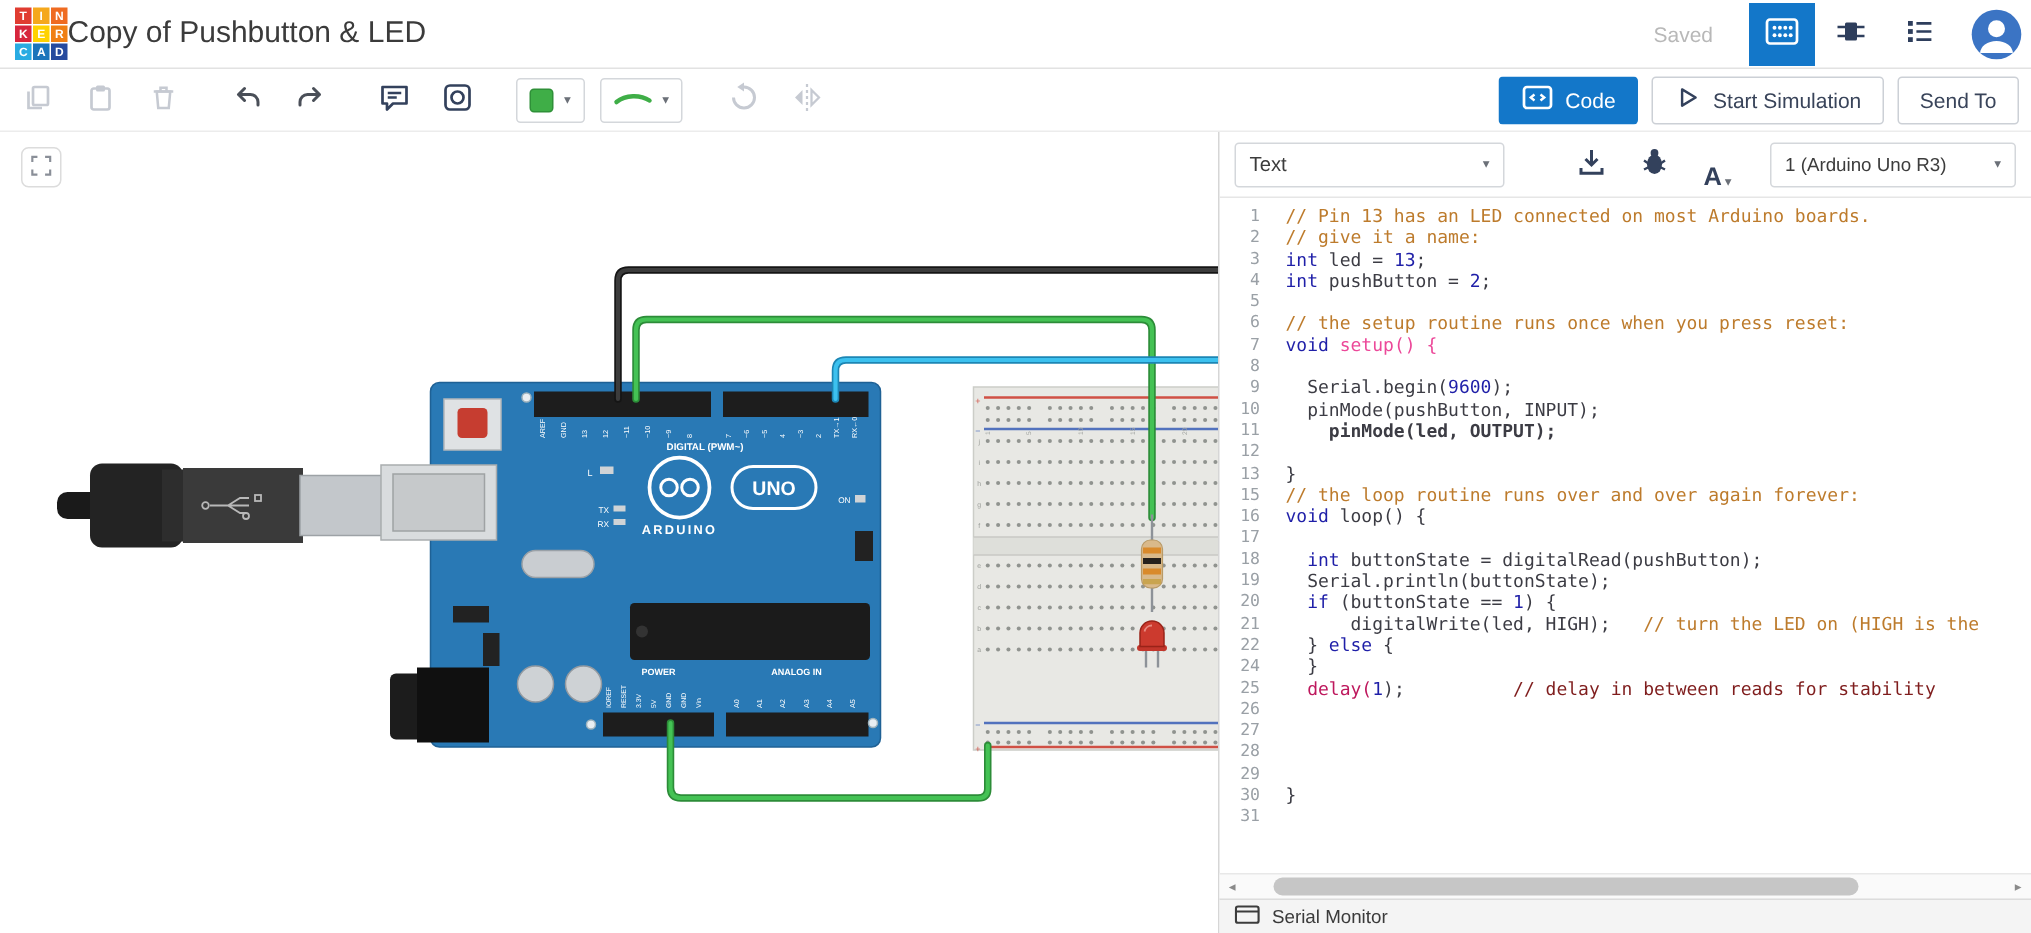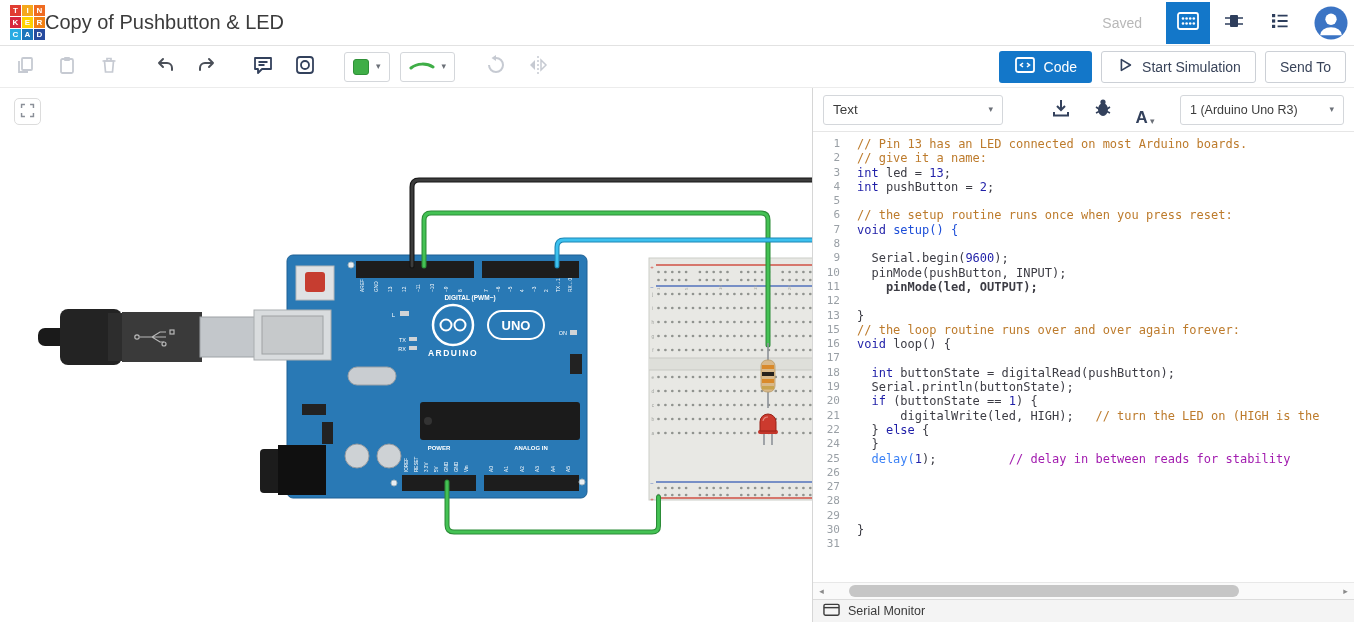--- a/index.html
+++ b/index.html
@@ -720,37 +720,37 @@
       </button>
     </div>
 
     <div class="code-body" id="code-lines">
         <div class="code-line"><span class="ln">1</span><span class="code-text"><span style="color: rgb(189, 123, 44);">// Pin 13 has an LED connected on most Arduino boards.</span></span></div>
         <div class="code-line"><span class="ln">2</span><span class="code-text"><span style="color: rgb(189, 123, 44);">// give it a name:</span></span></div>
         <div class="code-line"><span class="ln">3</span><span class="code-text"><span style="color: rgb(31, 31, 168);">int</span><span style="color: rgb(60, 60, 68);"> led = </span><span style="color: rgb(31, 31, 168);">13</span><span style="color: rgb(60, 60, 68);">;</span></span></div>
         <div class="code-line"><span class="ln">4</span><span class="code-text"><span style="color: rgb(31, 31, 168);">int</span><span style="color: rgb(60, 60, 68);"> pushButton = </span><span style="color: rgb(31, 31, 168);">2</span><span style="color: rgb(60, 60, 68);">;</span></span></div>
         <div class="code-line"><span class="ln">5</span><span class="code-text"></span></div>
         <div class="code-line"><span class="ln">6</span><span class="code-text"><span style="color: rgb(189, 123, 44);">// the setup routine runs once when you press reset:</span></span></div>
-        <div class="code-line"><span class="ln">7</span><span class="code-text"><span style="color: rgb(31, 31, 168);">void</span><span style="color: #1d4ed8;"> setup() {</span></span></div>
+        <div class="code-line"><span class="ln">7</span><span class="code-text"><span style="color: rgb(31, 31, 168);">void</span><span style="color: #ec4899;"> setup() {</span></span></div>
         <div class="code-line"><span class="ln">8</span><span class="code-text"></span></div>
         <div class="code-line"><span class="ln">9</span><span class="code-text"><span style="color: rgb(60, 60, 68);">  Serial.begin(</span><span style="color: rgb(31, 31, 168);">9600</span><span style="color: rgb(60, 60, 68);">);</span></span></div>
         <div class="code-line"><span class="ln">10</span><span class="code-text"><span style="color: rgb(60, 60, 68);">  pinMode(pushButton, INPUT);</span></span></div>
         <div class="code-line"><span class="ln">11</span><span class="code-text"><span style="color: rgb(60, 60, 68); font-weight: bold;">    pinMode(led, OUTPUT);</span></span></div>
         <div class="code-line"><span class="ln">12</span><span class="code-text"></span></div>
         <div class="code-line"><span class="ln">13</span><span class="code-text"><span style="color: rgb(60, 60, 68);">}</span></span></div>
         <div class="code-line"><span class="ln">15</span><span class="code-text"><span style="color: rgb(189, 123, 44);">// the loop routine runs over and over again forever:</span></span></div>
         <div class="code-line"><span class="ln">16</span><span class="code-text"><span style="color: rgb(31, 31, 168);">void</span><span style="color: rgb(60, 60, 68);"> loop() {</span></span></div>
         <div class="code-line"><span class="ln">17</span><span class="code-text"></span></div>
         <div class="code-line"><span class="ln">18</span><span class="code-text"><span style="color: rgb(60, 60, 68);">  </span><span style="color: rgb(31, 31, 168);">int</span><span style="color: rgb(60, 60, 68);"> buttonState = digitalRead(pushButton);</span></span></div>
         <div class="code-line"><span class="ln">19</span><span class="code-text"><span style="color: rgb(60, 60, 68);">  Serial.println(buttonState);</span></span></div>
         <div class="code-line"><span class="ln">20</span><span class="code-text"><span style="color: rgb(60, 60, 68);">  </span><span style="color: rgb(31, 31, 168);">if</span><span style="color: rgb(60, 60, 68);"> (buttonState == </span><span style="color: rgb(31, 31, 168);">1</span><span style="color: rgb(60, 60, 68);">) {</span></span></div>
         <div class="code-line"><span class="ln">21</span><span class="code-text"><span style="color: rgb(60, 60, 68);">      digitalWrite(led, HIGH);   </span><span style="color: rgb(189, 123, 44);">// turn the LED on (HIGH is the</span></span></div>
         <div class="code-line"><span class="ln">22</span><span class="code-text"><span style="color: rgb(60, 60, 68);">  } </span><span style="color: rgb(31, 31, 168);">else</span><span style="color: rgb(60, 60, 68);"> {</span></span></div>
         <div class="code-line"><span class="ln">24</span><span class="code-text"><span style="color: rgb(60, 60, 68);">  }</span></span></div>
-        <div class="code-line"><span class="ln">25</span><span class="code-text"><span style="color: #3b82f6; margin-top: 12px;">  delay(</span><span style="color: rgb(31, 31, 168);">1</span><span style="color: rgb(60, 60, 68);">);          </span><span style="color: #a21caf;">// delay in between reads for stability</span></span></div>
+        <div class="code-line"><span class="ln">25</span><span class="code-text"><span style="color: #be185d; margin-top: 12px;">  delay(</span><span style="color: rgb(31, 31, 168);">1</span><span style="color: rgb(60, 60, 68);">);          </span><span style="color: #7f1d1d;">// delay in between reads for stability</span></span></div>
         <div class="code-line"><span class="ln">26</span><span class="code-text"></span></div>
         <div class="code-line"><span class="ln">27</span><span class="code-text"></span></div>
         <div class="code-line"><span class="ln">28</span><span class="code-text"></span></div>
         <div class="code-line"><span class="ln">29</span><span class="code-text"></span></div>
         <div class="code-line"><span class="ln">30</span><span class="code-text"><span style="color: rgb(60, 60, 68);">}</span></span></div>
         <div class="code-line"><span class="ln">31</span><span class="code-text"></span></div>
       </div>
 
     <div class="hscroll">
       <button class="hs-arrow">◂</button>

